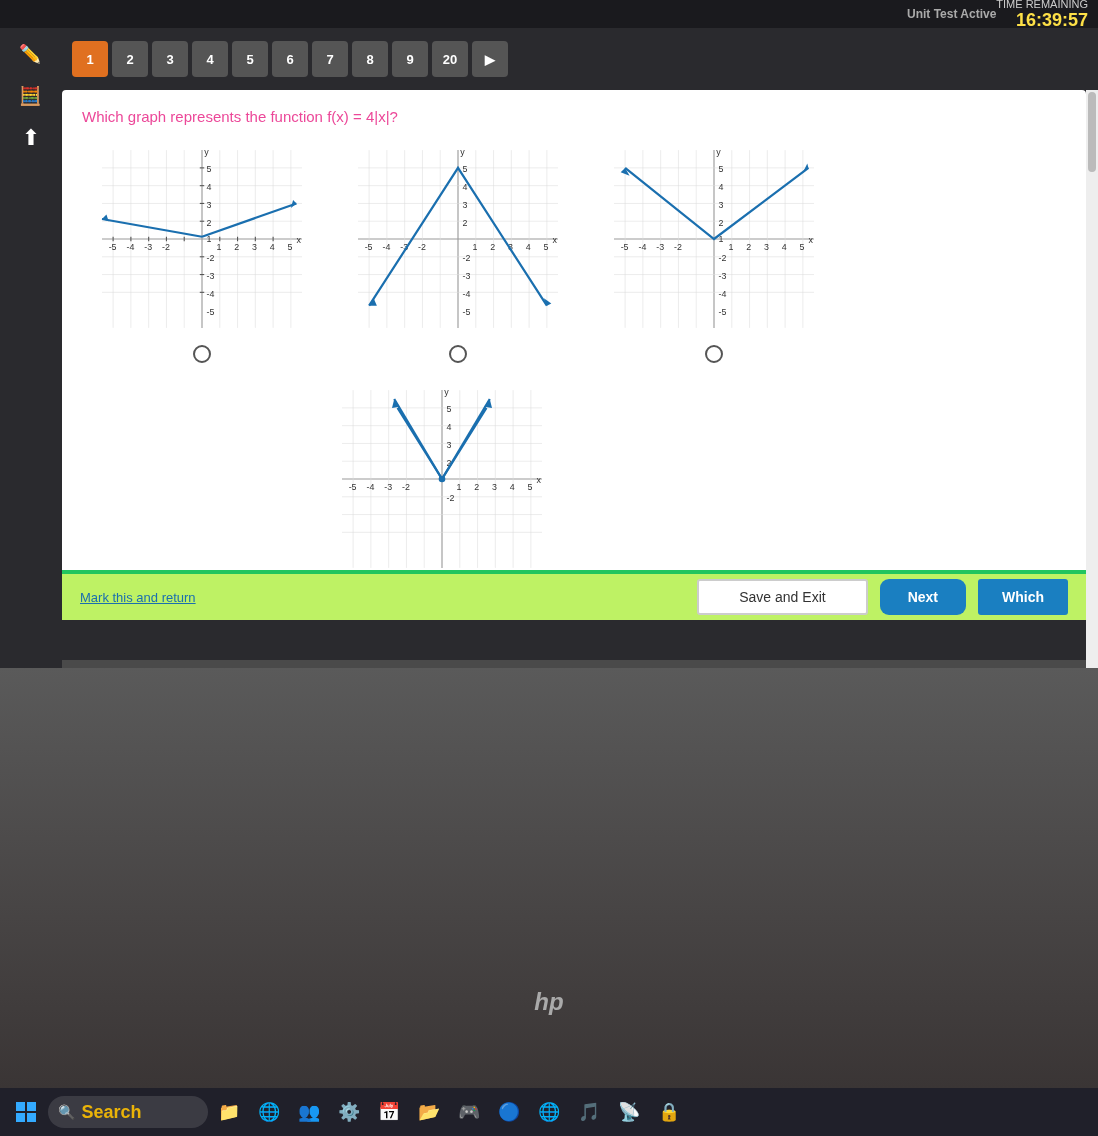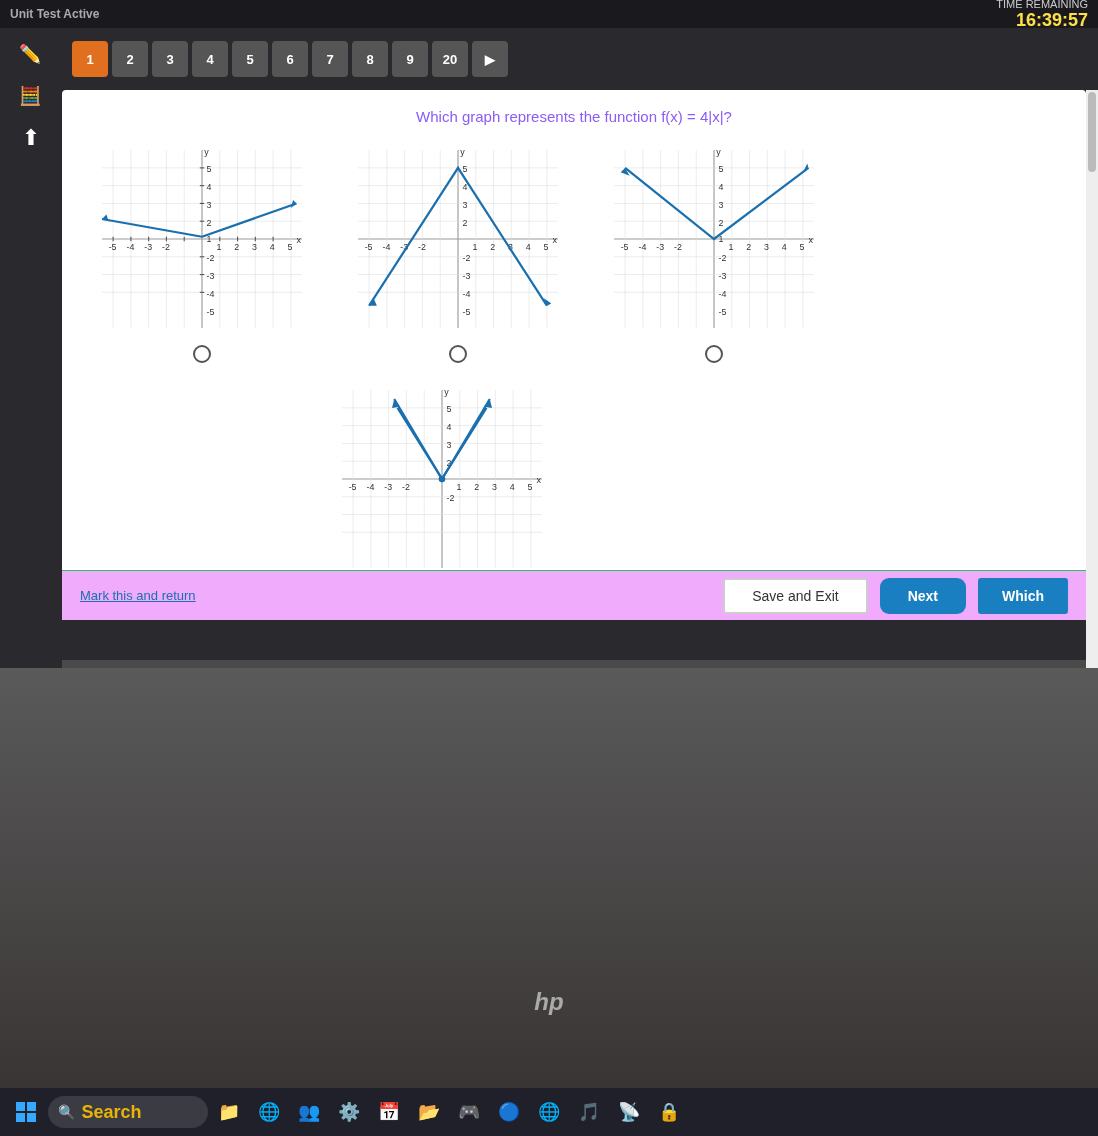--- a/index.html
+++ b/index.html
@@ -21,21 +21,21 @@
     }
 
     
     .top-bar {
       position: absolute;
       top: 0; left: 0; right: 0;
       height: 28px;
       background: #1a1a1e;
       display: flex;
       align-items: center;
-      justify-content: space-between;
+      justify-content: flex-end;
       padding: 0 10px;
     }
     .unit-test-label {
       color: #aaa;
       font-size: 12px;
       font-weight: bold;
     }
     .timer-area {
       color: white;
       font-size: 11px;
@@ -104,23 +104,22 @@
       left: 62px;
       right: 12px;
       background: white;
       border-radius: 4px;
       padding: 18px 20px 16px 20px;
       min-height: 530px;
     }
 
     .question-text {
       font-size: 15px;
-      color: #8b5cf6;
+      color: #ec4899;
       margin-bottom: 14px;
-      text-align: center;
     }
 
     
     .graphs-container {
       display: flex;
       flex-wrap: wrap;
       gap: 16px;
       justify-content: flex-start;
     }
 
@@ -172,21 +171,21 @@
       font-size: 13px;
       text-decoration: underline;
       cursor: pointer;
       flex: 1;
     }
 
     .btn-save {
       background: white;
       border: 2px solid #ccc;
       color: #333;
-      padding: 8px 27px;
+      padding: 8px 40px;
       font-size: 14px;
       cursor: pointer;
       border-radius: 3px;
     }
 
     .btn-next {
       background: #1a7fc1;
       border: none;
       color: white;
       padding: 10px 28px;
@@ -580,21 +579,21 @@
           <polygon points="143,18 138,25 145,26" fill="#1a6faf"></polygon>
 
           <circle cx="100" cy="90" r="3" fill="#1a6faf"></circle>
         </svg>
       </div>
       <div class="radio-circle"></div>
     </div>
 
   </div>
 
-  <div class="bottom-bar" style="position:absolute;bottom:0;left:0;right:0;border-top:1px solid #22c55e;display:flex;align-items:center;padding:0 18px;height:50px;background:#f0abfc;gap:12px;">
+  <div class="bottom-bar" style="position:absolute;bottom:0;left:0;right:0;border-top:4px solid #22c55e;display:flex;align-items:center;padding:0 18px;height:50px;background:#bef264;gap:12px;">
     <a class="mark-return-link" href="#">Mark this and return</a>
     <button class="btn-save">Save and Exit</button>
     <button class="btn-next">Next</button>
     <button class="btn-submit">Which</button>
   </div>
 </div>
 
 <div class="scroll-bar">
   <div class="scroll-thumb"></div>
 </div>

